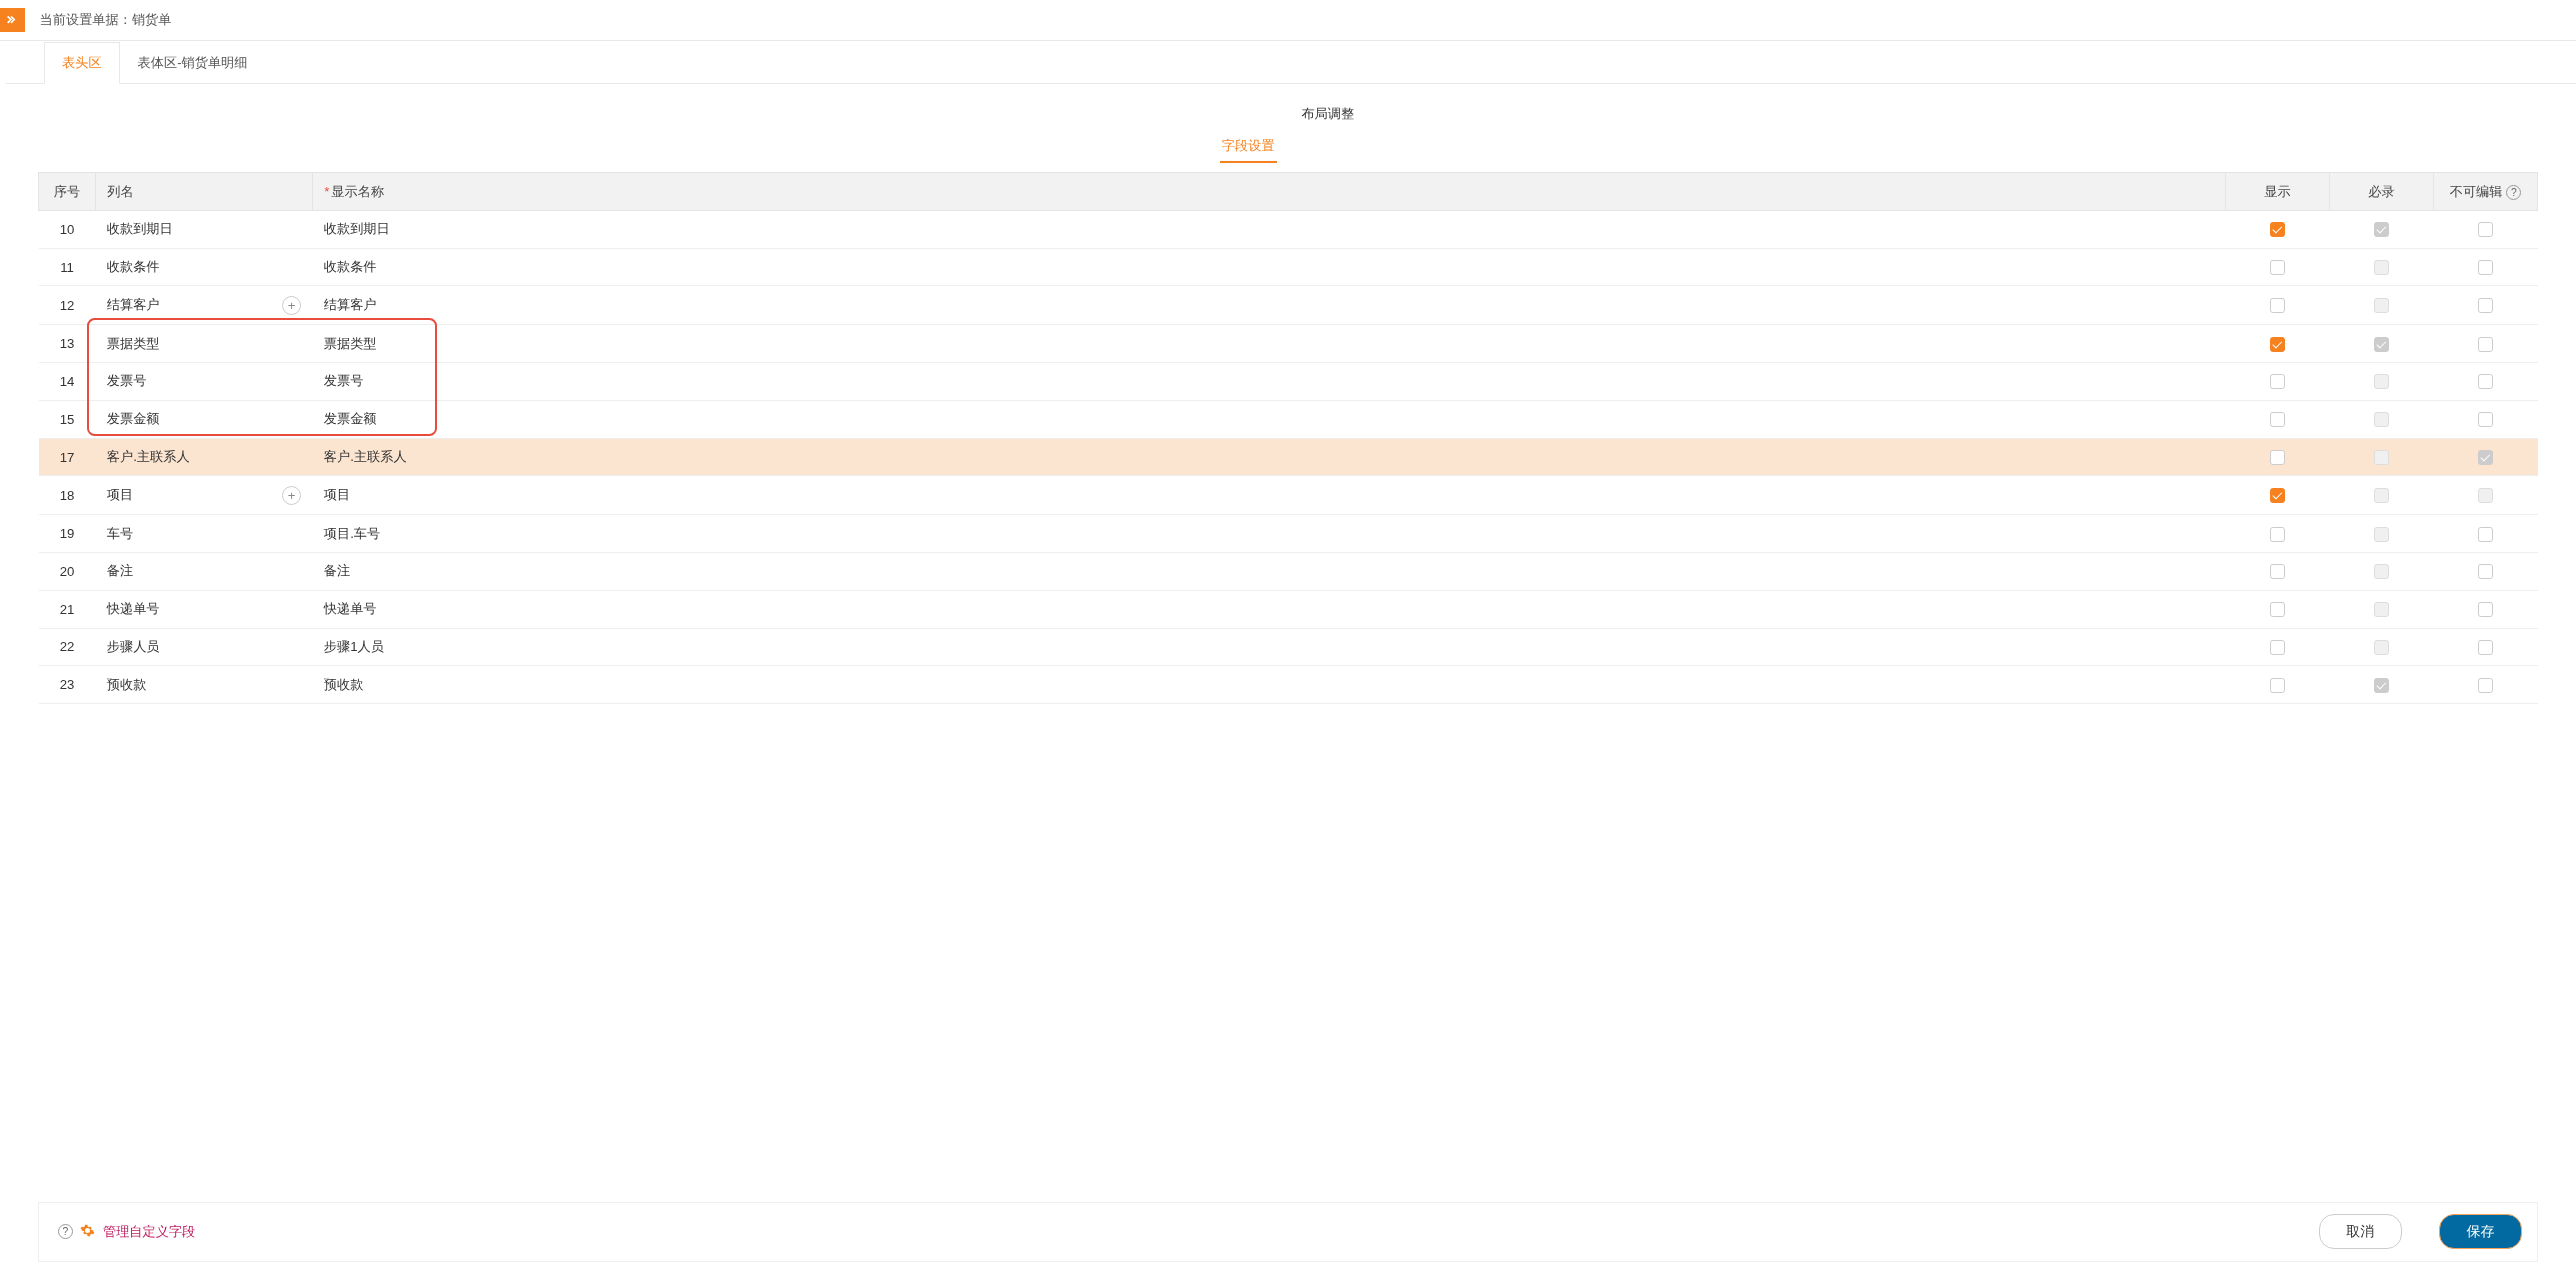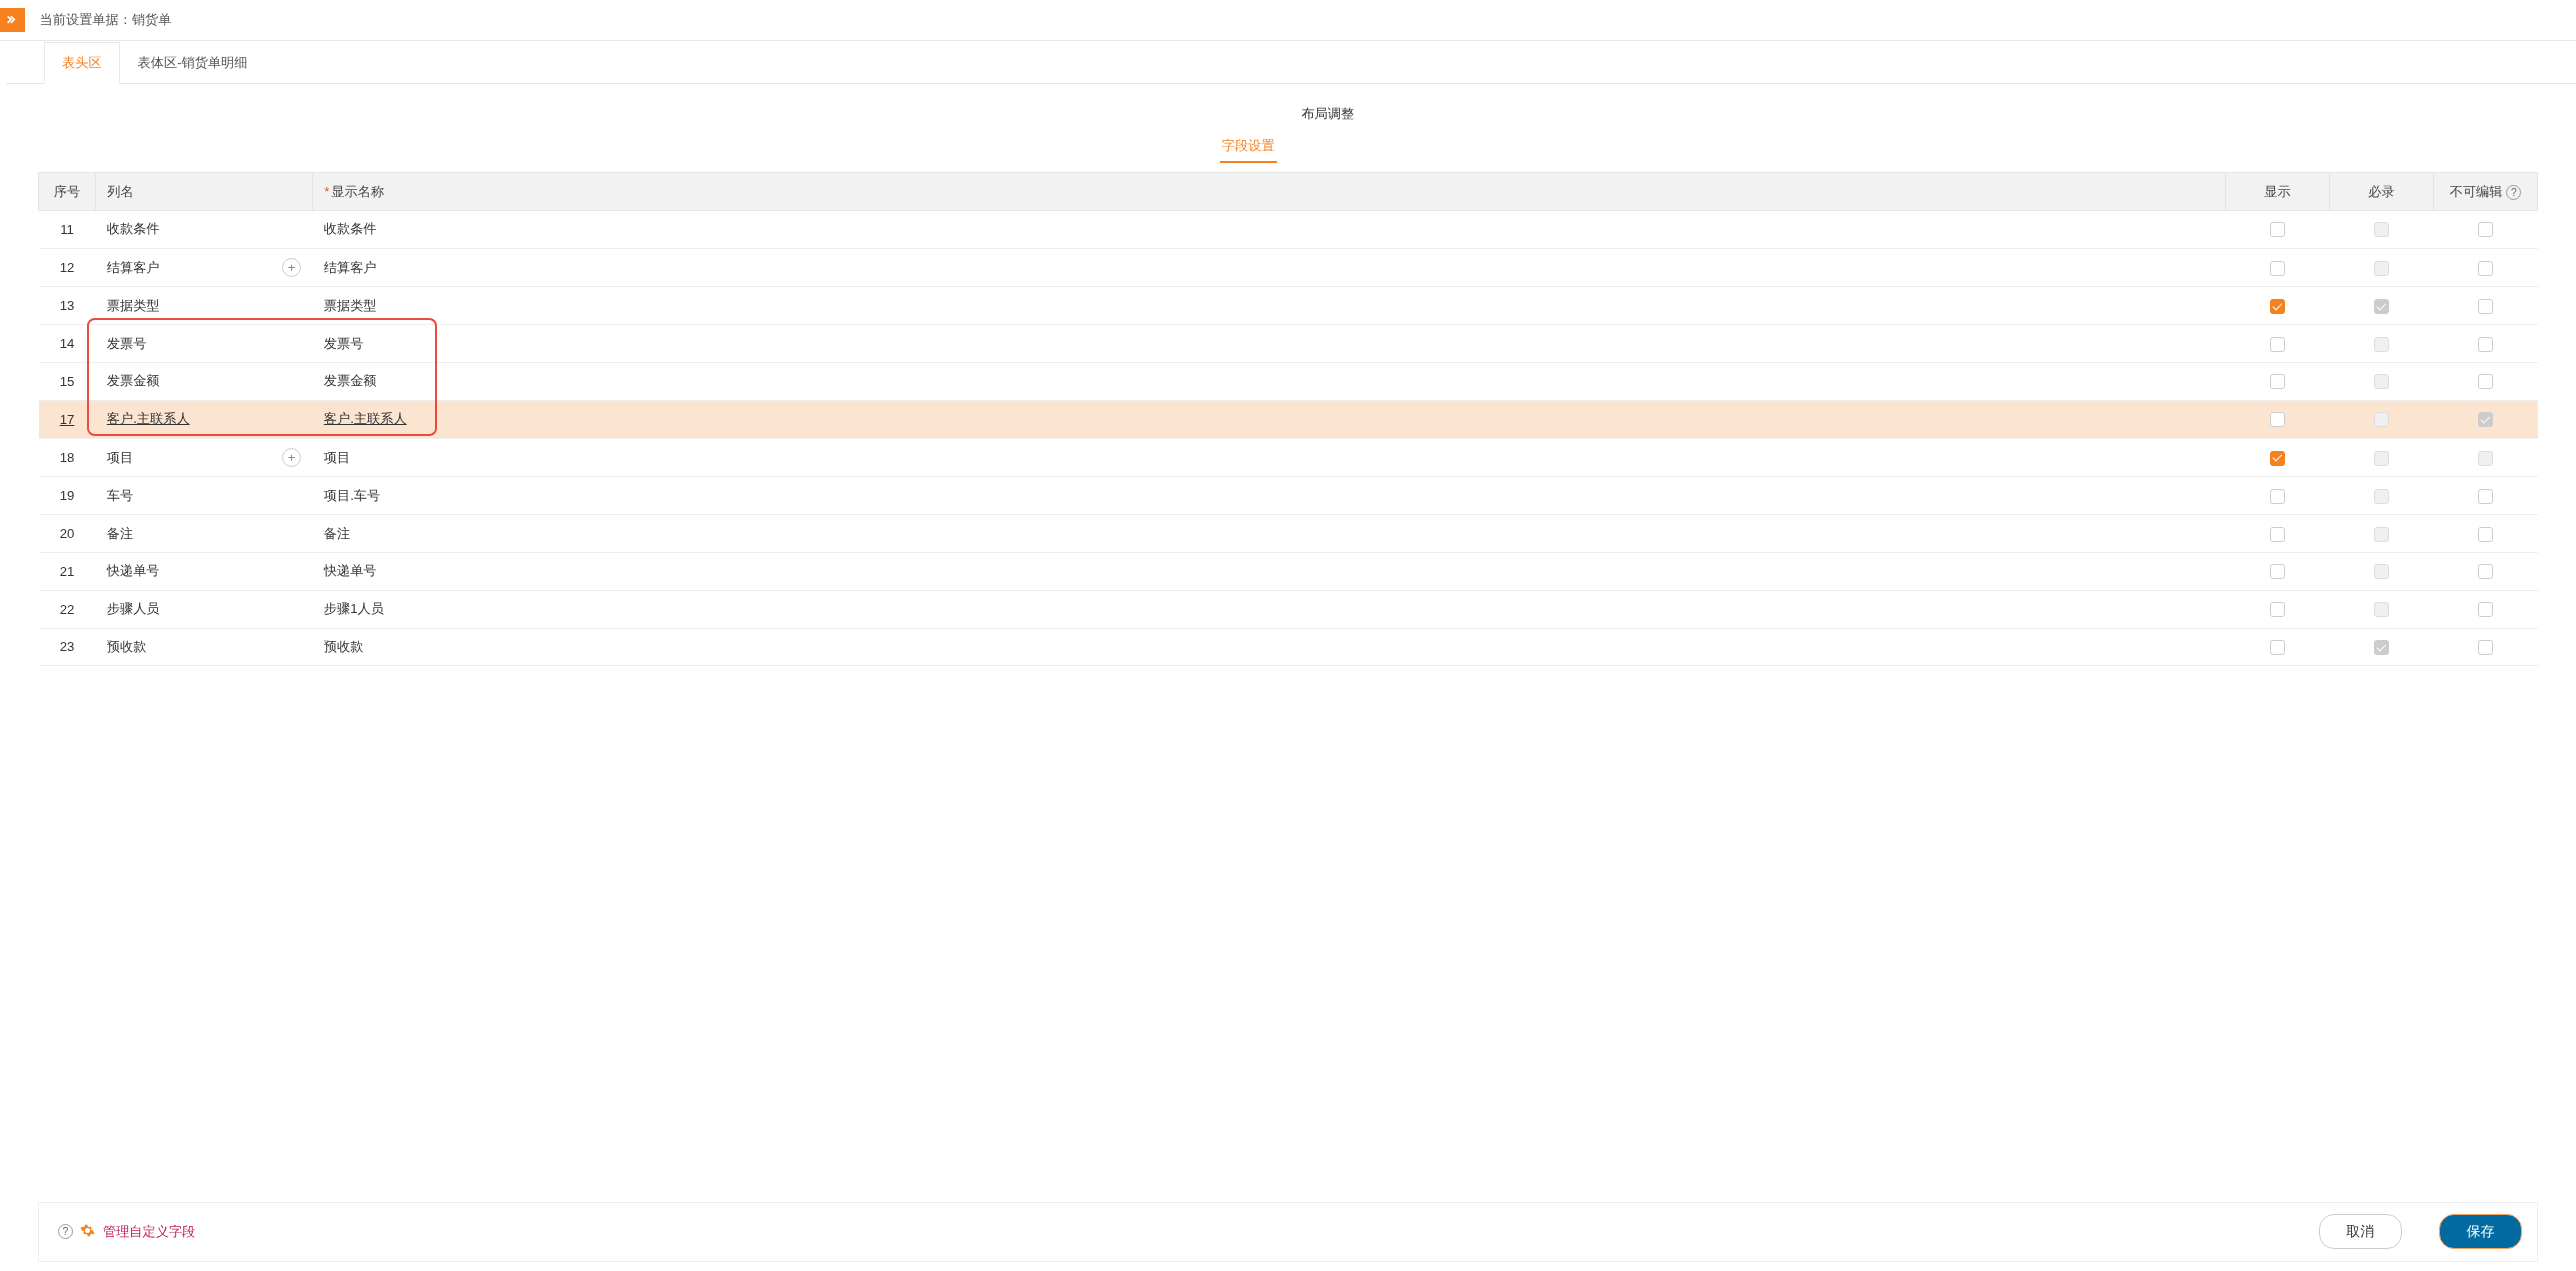--- a/index.html
+++ b/index.html
@@ -18,21 +18,21 @@
 .subtab { padding: 5.7px 1.9px; cursor: pointer; color: #333; }
 .subtab.active { color: #f5811f; border-bottom: 2.8px solid #f5811f; margin-top: 32px; }
 
 .table-wrap { padding: 9.4px 38px 76px 38px; }
 table { width: 100%; border-collapse: collapse; }
 thead th { background: #f2f2f2; font-weight: 500; text-align: left; padding: 9.4px 11.3px; border: 0.9px solid #e4e4e4; color: #444; }
 thead th.center { text-align: center; }
 .req-star { color: #e74c3c; margin-right: 1.9px; }
 tbody td { padding: 9.4px 11.3px; border-bottom: 0.9px solid #eee; vertical-align: middle; }
 tbody td.center { text-align: center; }
-tbody tr.highlight-row td { background: #fbe4d0; text-decoration: underline; }
+tbody tr.highlight-row td { background: #fbe4d0; }
 .col-seq { width: 57px; text-align: center; }
 .col-name { width: 217px; }
 .col-disp { width: auto; }
 .col-chk { width: 104px; }
 
 .colname-cell { display: flex; align-items: center; justify-content: space-between; }
 .plus-icon { width: 19px; height: 19px; border: 0.9px solid #ccc; border-radius: 50%; display: inline-flex; align-items: center; justify-content: center; color: #888; font-size: 13.2px; line-height: 1; cursor: pointer; }
 
 .chk { width: 15px; height: 15px; border-radius: 2.8px; display: inline-block; vertical-align: middle; position: relative; }
 .chk-off { border: 0.9px solid #ccc; background: #fff; }
@@ -86,20 +86,32 @@
       <tr>
         <th class="col-seq">序号</th>
         <th class="col-name">列名</th>
         <th class="col-disp"><span class="req-star">*</span><span>显示名称</span></th>
         <th class="col-chk center">显示</th>
         <th class="col-chk center">必录</th>
         <th class="col-chk center"><span>不可编辑</span><span class="help-icon">?</span></th>
       </tr>
     </thead>
     <tbody id="tbody">
+        <tr>
+          <td class="col-seq">10</td>
+          <td class="col-name">
+            <div class="colname-cell">
+              <span>收款到期日</span>
+            </div>
+          </td>
+          <td>收款到期日</td>
+          <td class="center col-chk"><span class="chk chk-on"></span></td>
+          <td class="center col-chk"><span class="chk chk-on-disabled"></span></td>
+          <td class="center col-chk"><span class="chk chk-off"></span></td>
+        </tr>
         <tr>
           <td class="col-seq">11</td>
           <td class="col-name">
             <div class="colname-cell">
               <span>收款条件</span>
             </div>
           </td>
           <td>收款条件</td>
           <td class="center col-chk"><span class="chk chk-off"></span></td>
           <td class="center col-chk"><span class="chk chk-disabled"></span></td>

